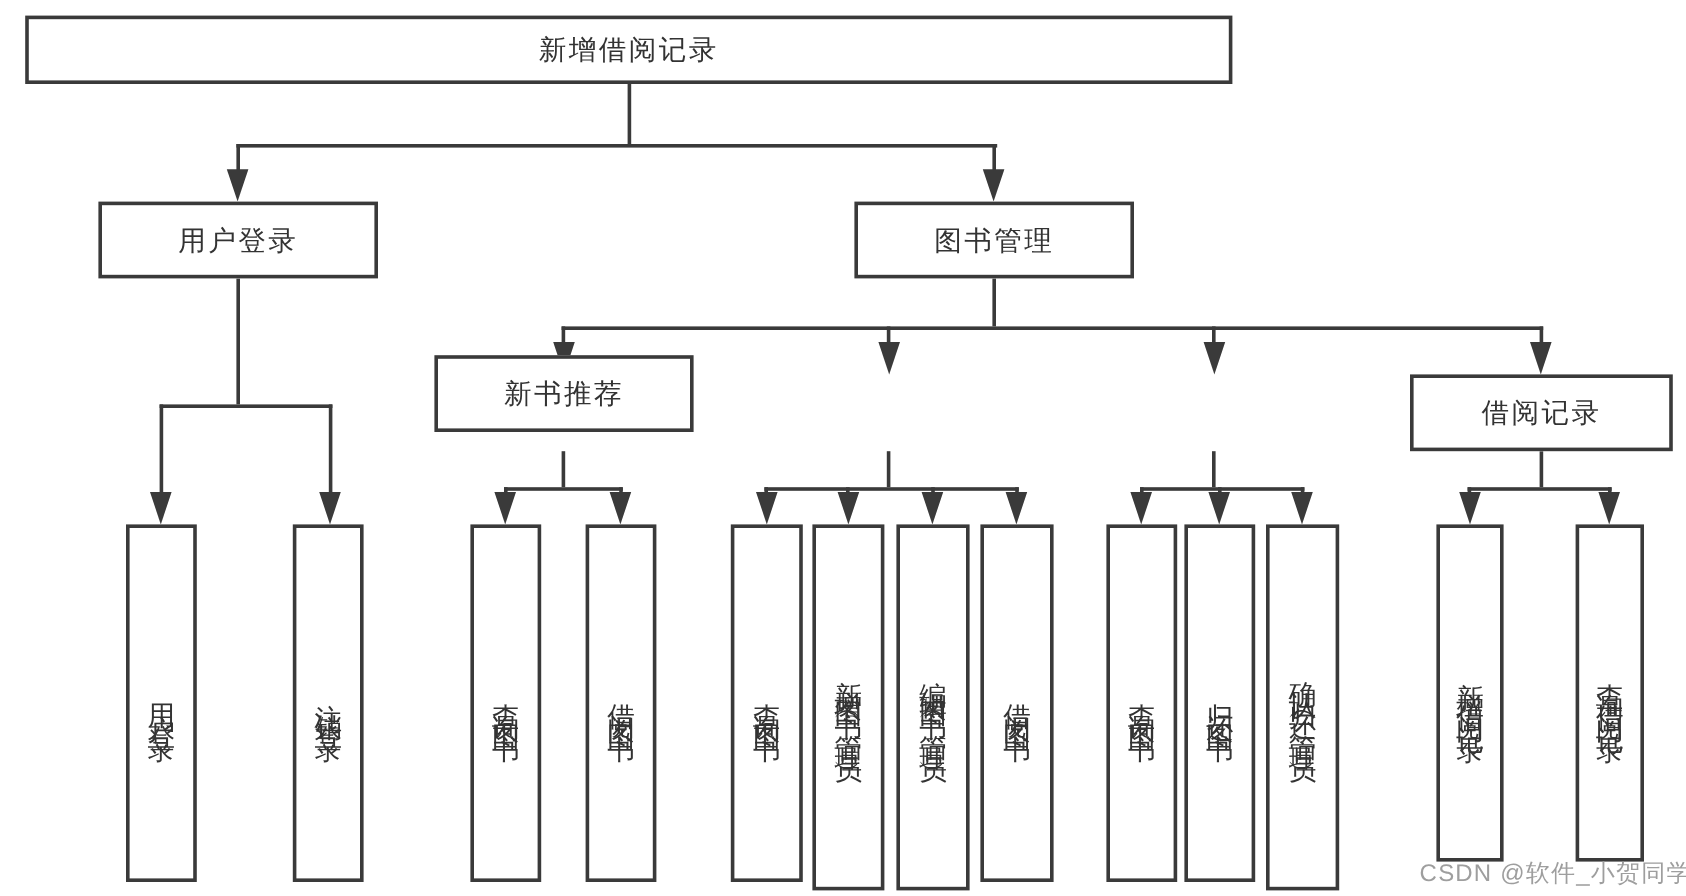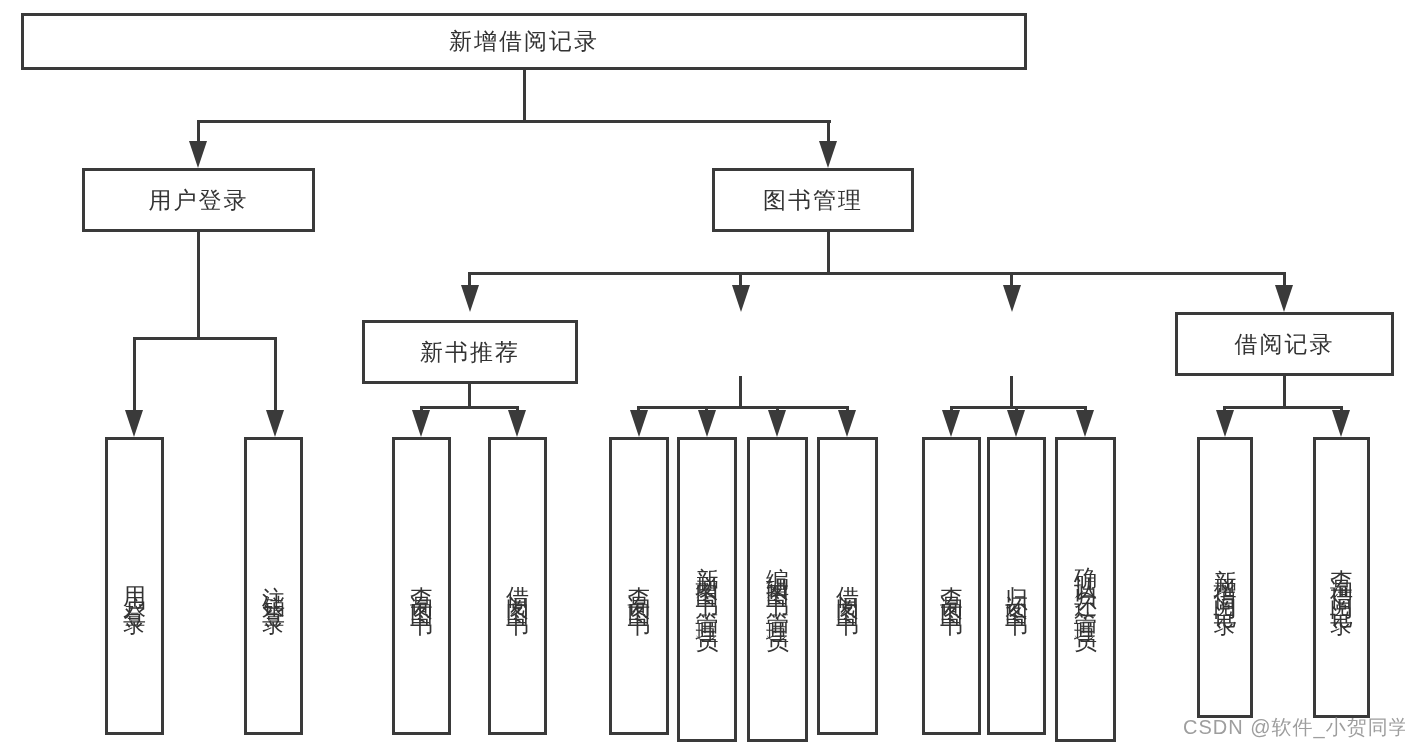--- a/index.html
+++ b/index.html
@@ -35,25 +35,25 @@
 
 <div class="canvas">
 
   <div class="box" style="left:21px; top:13px; width:1006px; height:57px;">
     <span class="label">新增借阅记录</span>
   </div>
 
   <div class="box" style="left:82px; top:168px; width:233px; height:64px;">
     <span class="label">用户登录</span>
   </div>
-  <div class="box" style="left:712px; top:168px; width:202px; height:64px;">
+  <div class="box" style="left:712px; top:168px; width:233px; height:64px;">
     <span class="label">图书管理</span>
   </div>
 
-  <div class="box" style="left:362px; top:320px; width:216px; height:64px;">
+  <div class="box" style="left:362px; top:296px; width:216px; height:64px;">
     <span class="label">新书推荐</span>
   </div>
   <div class="box" style="left:1175px; top:312px; width:219px; height:64px;">
     <span class="label">借阅记录</span>
   </div>
 
   <div class="box v" style="left:105px; top:437px; width:59px; height:298px;">
     <span class="label">用户登录</span>
   </div>
   <div class="box v" style="left:244px; top:437px; width:59px; height:298px;">

